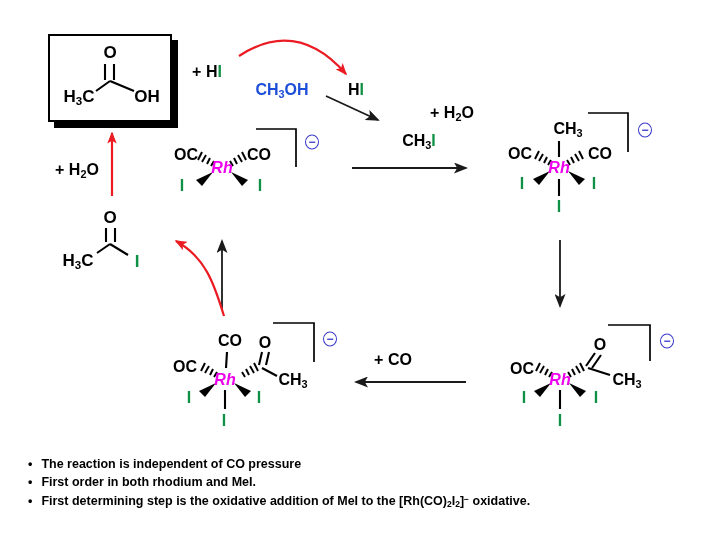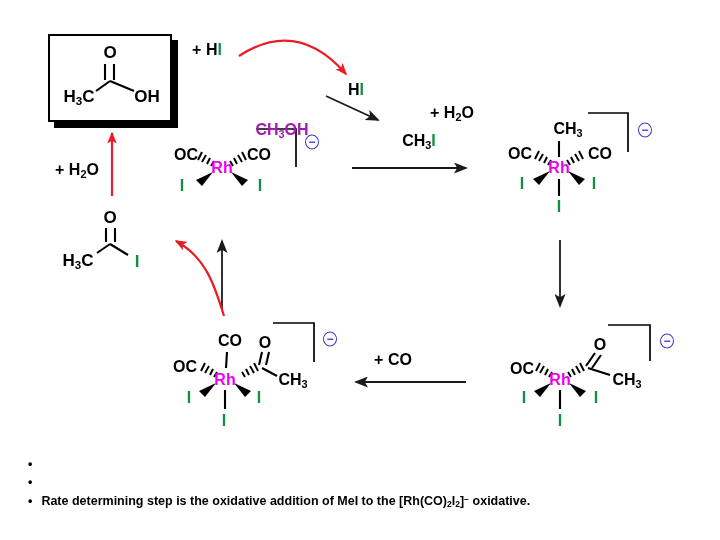--- a/index.html
+++ b/index.html
@@ -2,22 +2,22 @@
 <html><head>
 <meta charset="utf-8">
 <style>
   html,body{margin:0;padding:0;background:#fff;}
   #stage{position:relative;width:720px;height:540px;background:#fff;overflow:hidden;
          font-family:"Liberation Sans","DejaVu Sans",sans-serif;font-weight:bold;color:#000;}
   .atom{position:absolute;transform:translate(-50%,-50%);white-space:nowrap;
         font-size:16px;font-weight:bold;line-height:1;}
   .lg{font-size:17px;}
   .green{color:#0e9145;}
-  .magenta{color:#ee00ee;}
-  .blue{color:#a21caf;margin-top:40px;}
+  .magenta{color:#ee00ee;font-style:italic;}
+  .blue{color:#1d4ed8;}
   sub{font-size:0.68em;position:relative;top:0.24em;vertical-align:baseline;line-height:0;}
   sup{font-size:0.68em;position:relative;top:-0.32em;vertical-align:baseline;line-height:0;}
   .charge{position:absolute;transform:translate(-50%,-50%);width:12px;height:12px;
           border:1.5px solid #3a3acc;border-radius:50%;color:#3a3acc;
           display:flex;align-items:center;justify-content:center;
           font-size:12px;font-weight:bold;line-height:1;padding-bottom:1px;box-sizing:content-box;}
   #product-box{position:absolute;left:48px;top:34px;width:120px;height:84px;
                border:2.5px solid #000;background:#fff;box-shadow:6px 6px 0 0 #000;}
   #diagram-svg{position:absolute;left:0;top:0;}
   .bond{stroke:#000;stroke-width:2.1;fill:none;}
@@ -142,21 +142,21 @@
       <line class="bond" x1="115" y1="228" x2="115" y2="242"></line>
       <line class="bond" x1="110" y1="244" x2="97" y2="253"></line>
       <line class="bond" x1="110" y1="244" x2="128" y2="255"></line>
     </g>
   </svg>
 
   <span class="atom lg" style="left:110px;top:52px">O</span>
   <span class="atom lg" style="left:79px;top:96px"><span>H</span><sub>3</sub><span>C</span></span>
   <span class="atom lg" style="left:147px;top:96px">OH</span>
 
-  <span class="atom" style="left:207px;top:50px"><span>+ H</span><span style="color: rgb(14, 145, 69);">I</span></span>
+  <span class="atom" style="left:207px;top:72px"><span>+ H</span><span style="color: rgb(14, 145, 69);">I</span></span>
   <span class="atom blue" style="left:282px;top:90px"><span>CH</span><sub>3</sub><span>OH</span></span>
   <span class="atom" style="left:356px;top:90px"><span>H</span><span style="color: rgb(14, 145, 69);">I</span></span>
   <span class="atom" style="left:452px;top:113px"><span>+ H</span><sub>2</sub><span>O</span></span>
   <span class="atom" style="left:419px;top:141px"><span>CH</span><sub>3</sub><span style="color: rgb(14, 145, 69);">I</span></span>
   <span class="atom" style="left:393px;top:360px">+ CO</span>
   <span class="atom" style="left:77px;top:170px"><span>+ H</span><sub>2</sub><span>O</span></span>
 
   <span class="atom" style="left:186px;top:155px">OC</span>
   <span class="atom" style="left:259px;top:155px">CO</span>
   <span class="atom magenta" style="left:222px;top:168px">Rh</span>
@@ -192,23 +192,25 @@
   <span class="atom green" style="left:224px;top:421px">I</span>
   <span class="charge" style="left:330px;top:339px">−</span>
 
   <span class="atom lg" style="left:110px;top:217px">O</span>
   <span class="atom lg" style="left:78px;top:260px"><span>H</span><sub>3</sub><span>C</span></span>
   <span class="atom lg green" style="left:137px;top:261px">I</span>
 
   <div id="notes">
     <div class="note-row">
       <span class="note-dot">•</span>
+      <span><span>The reaction is independent of CO pressure</span></span>
     </div>
     <div class="note-row">
       <span class="note-dot">•</span>
+      <span><span>First order in both rhodium and MeI.</span></span>
     </div>
     <div class="note-row">
       <span class="note-dot">•</span>
-      <span><span>Rate determining step is the oxidative addition of MeI to the [Rh(CO)</span><sub>2</sub><span>I</span><sub>2</sub><span>]</span><sup>−</sup><span> oxidative.</span></span>
+      <span><span>First determining step is the oxidative addition of MeI to the [Rh(CO)</span><sub>2</sub><span>I</span><sub>2</sub><span>]</span><sup>−</sup><span> oxidative.</span></span>
     </div>
   </div>
 
 </div>
 
 </body></html>

